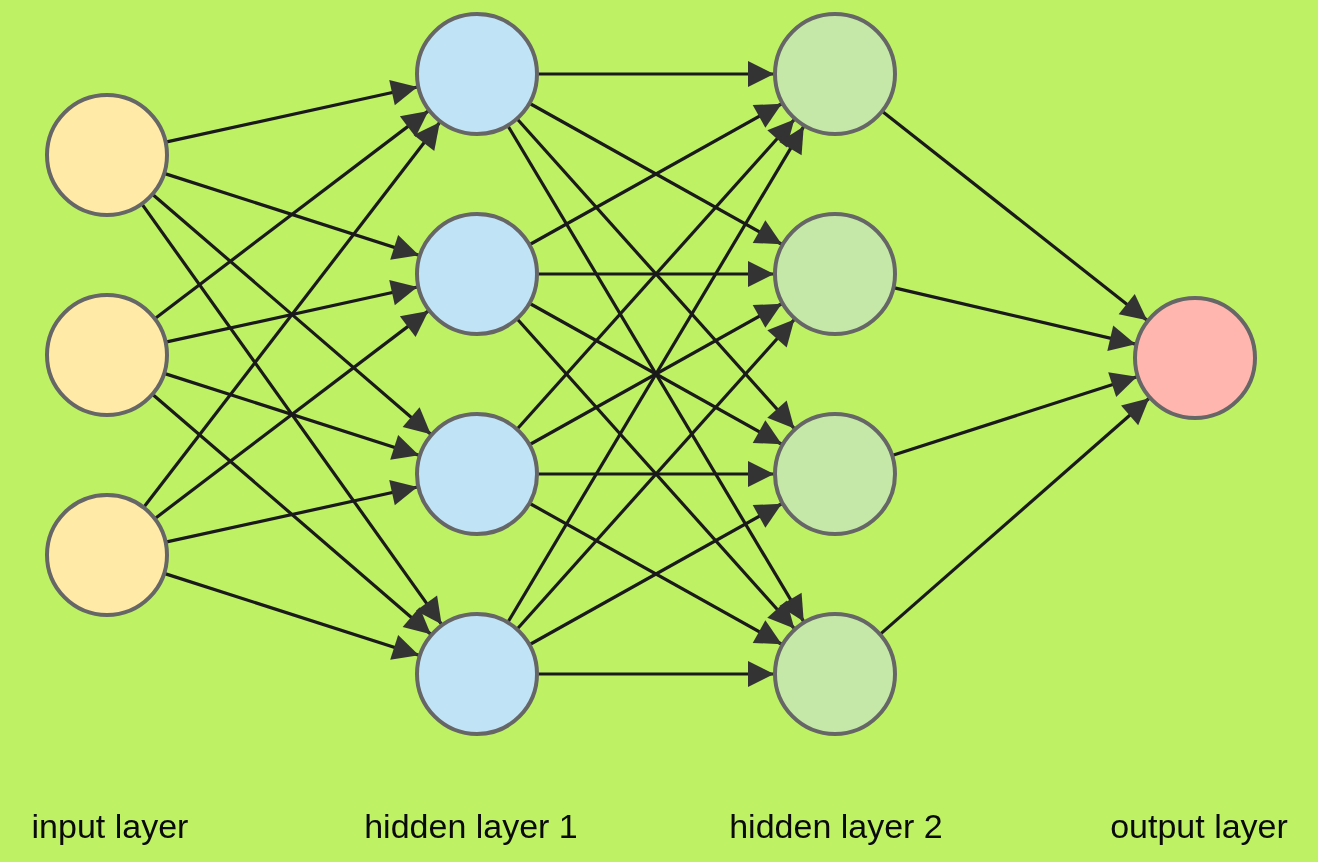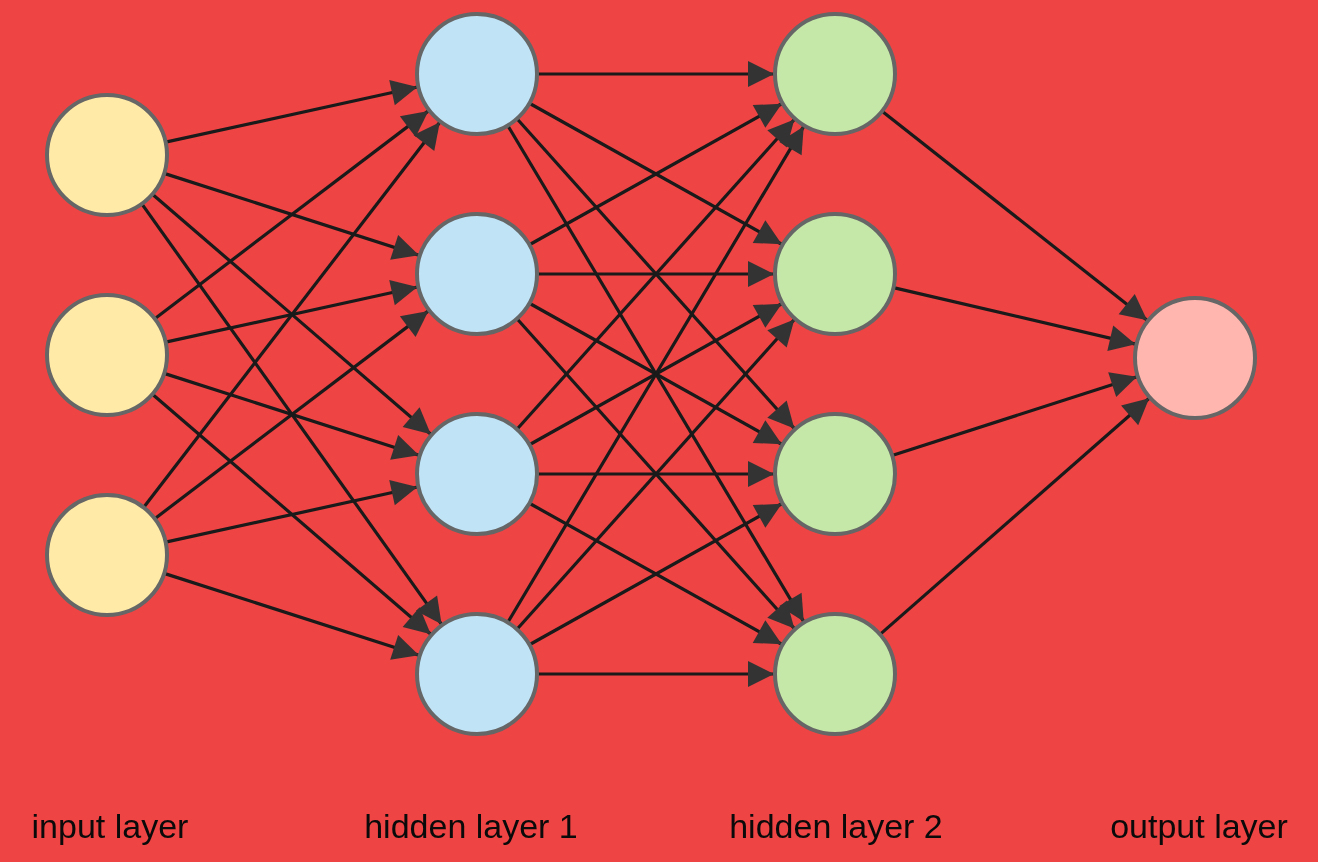--- a/index.html
+++ b/index.html
@@ -4,21 +4,21 @@
 <style>
   html, body {
     margin: 0;
     padding: 0;
     background: #ffffff;
   }
   #canvas-wrap {
     position: relative;
     width: 1318px;
     height: 862px;
-    background: #ef4444;
+    background: #bef264;
     overflow: hidden;
     font-family: "Liberation Sans", sans-serif;
   }
   #net-svg {
     position: absolute;
     top: 0;
     left: 0;
     width: 1318px;
     height: 862px;
     display: block;

